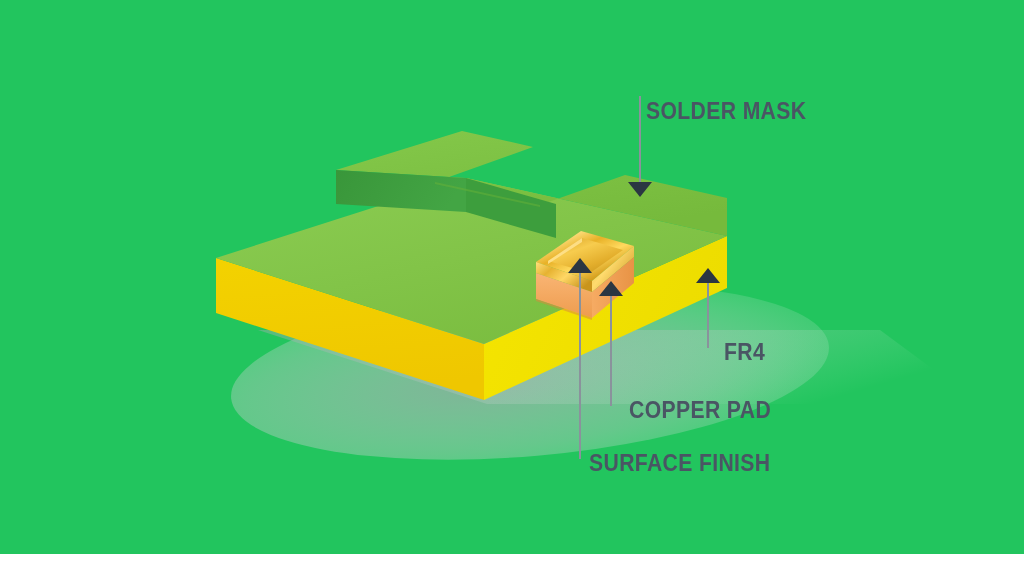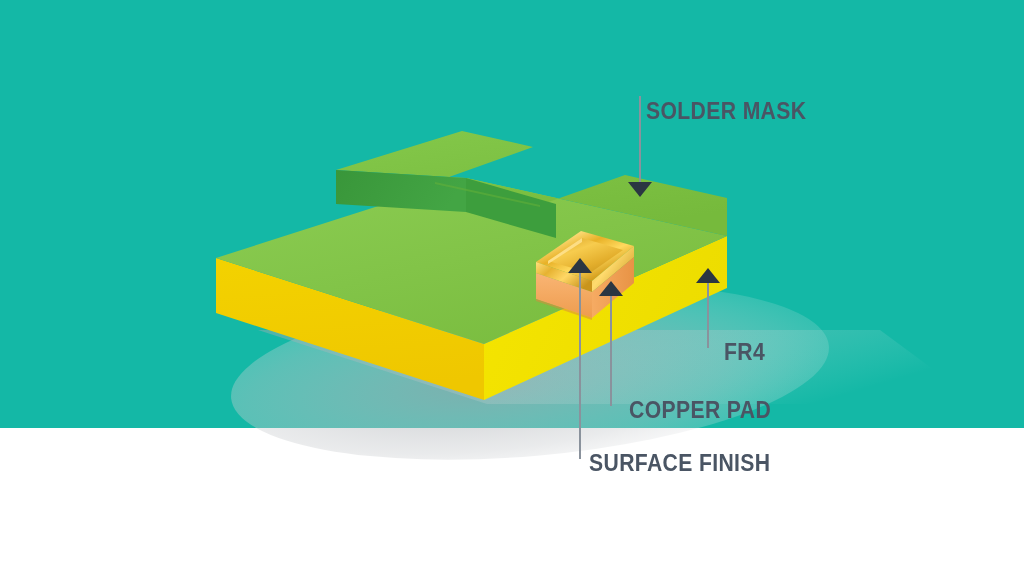--- a/index.html
+++ b/index.html
@@ -9,22 +9,22 @@
   }
   body {
     width: 1024px;
     height: 576px;
     font-family: "Liberation Sans", sans-serif;
     overflow: hidden;
   }
   #stage {
     position: relative;
     width: 1024px;
-    height: 428px;
-    background: #14b8a6;
+    height: 554px;
+    background: #22c55e;
   }
   #figure {
     position: absolute;
     inset: 0;
     width: 1024px;
     height: 576px;
     display: block;
   }
   .callout-label {
     position: absolute;

